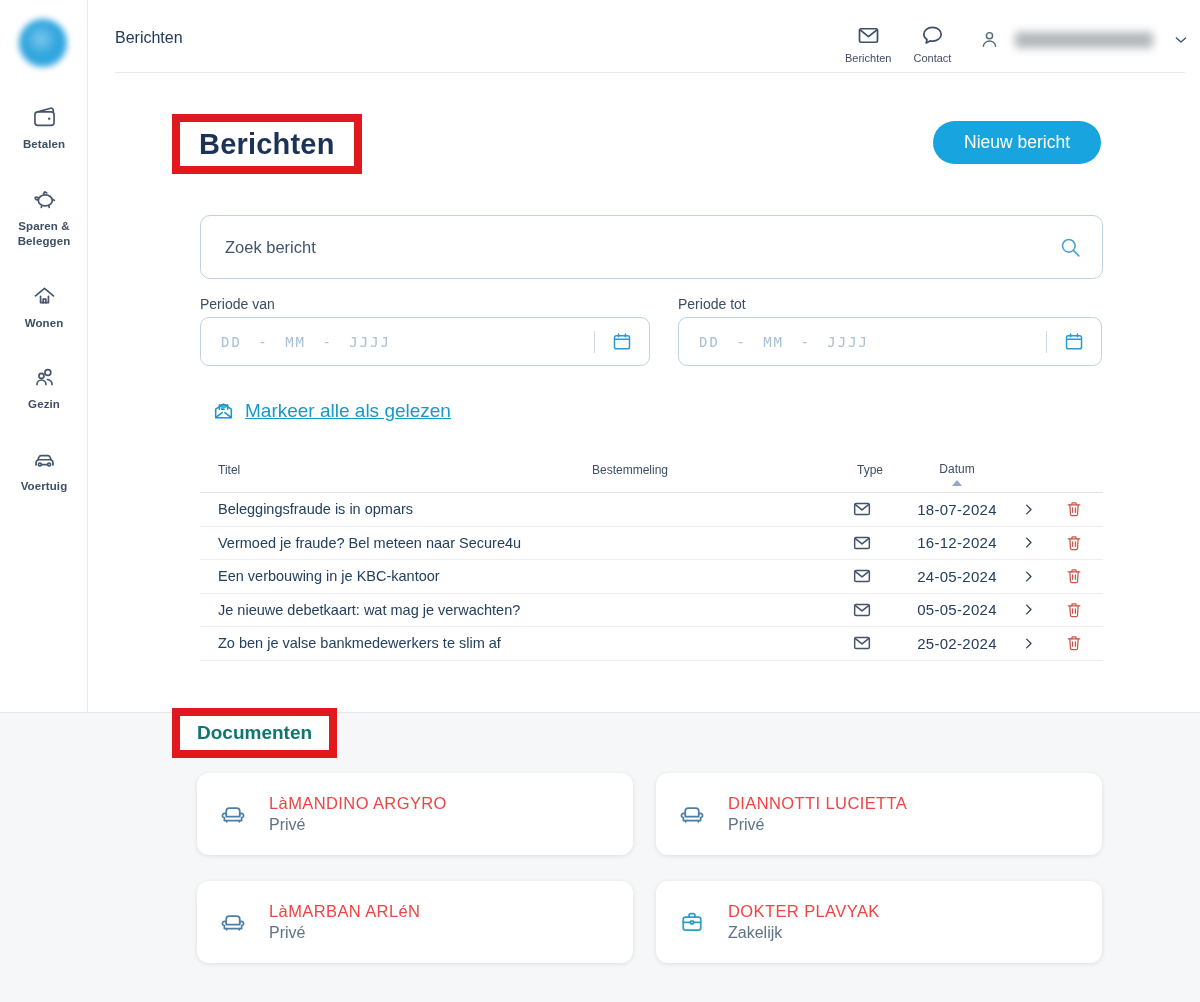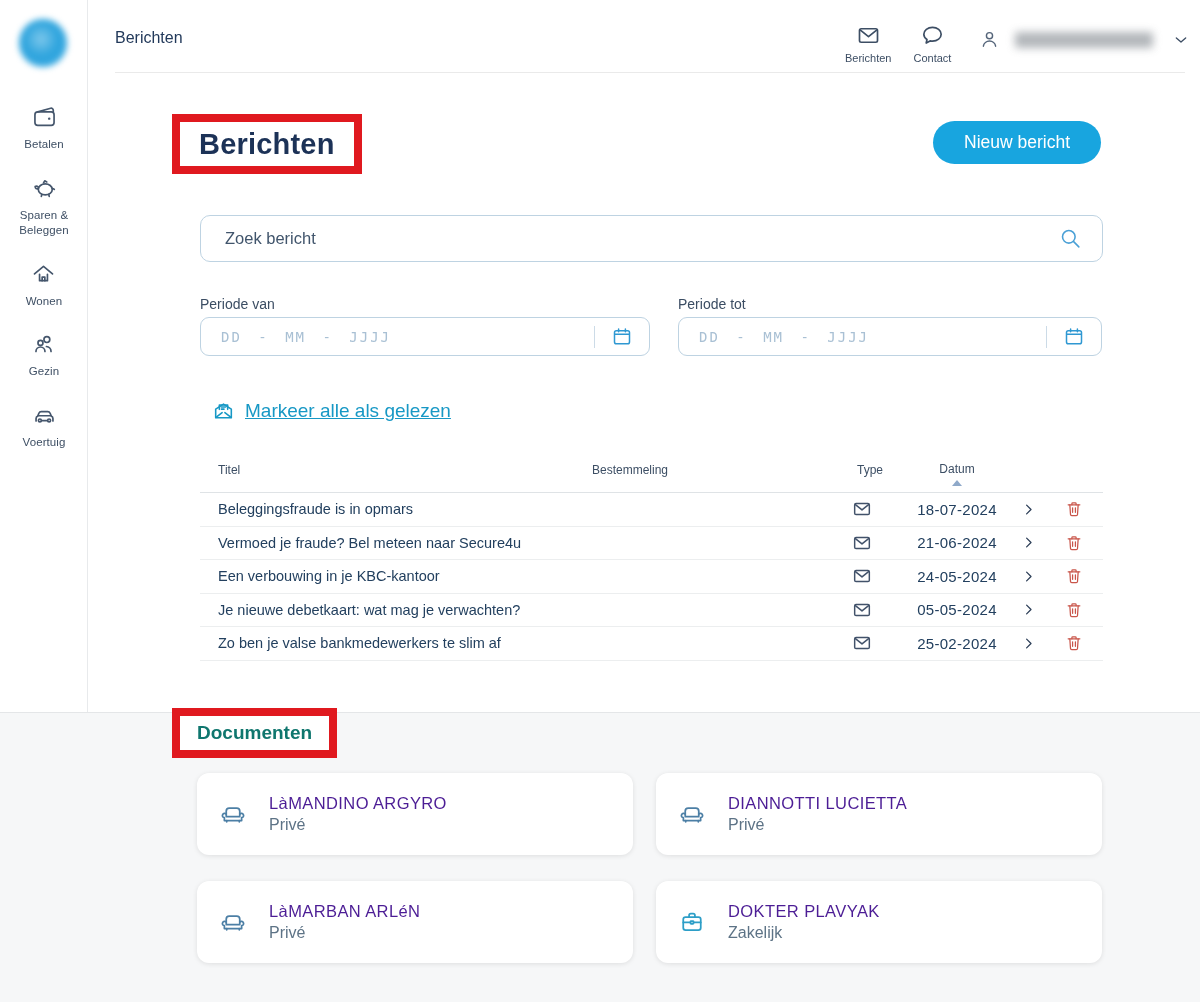--- a/index.html
+++ b/index.html
@@ -19,21 +19,21 @@
     background:#fff; border-right:1px solid #e8eaec; z-index:3;
   }
   .logo {
     position:absolute; left:19px; top:19px; width:48px; height:48px;
     border-radius:50%;
     background:radial-gradient(circle at 46% 42%, #7ec8ec 0%, #2ea4dd 45%, #35a7e0 70%, #8fd0ee 100%);
     filter:blur(3px);
   }
   .side-nav {
     position:absolute; left:0; top:104px; width:88px;
-    display:flex; flex-direction:column; align-items:center; gap:22px;
+    display:flex; flex-direction:column; align-items:center; gap:33px;font-weight:bold;
   }
   .side-item { display:flex; flex-direction:column; align-items:center; cursor:pointer; }
   .side-icon { color:#45566c; }
   .side-label {
     margin-top:6px; font-size:11.5px; color:#3e4f64; text-align:center;
     white-space:pre-line; line-height:1.35; letter-spacing:.1px;
   }
 
   
   .top-title { position:absolute; left:115px; top:29px; font-size:16px; color:#22395a; z-index:2; }
@@ -57,36 +57,36 @@
   .annot-doc { left:172px; top:708px; padding:5px 17px; }
   .annot-doc h2 { font-size:19px; font-weight:700; color:#0f766e; line-height:24px; }
 
   
   .new-msg-btn {
     position:absolute; left:933px; top:121px; height:43px; padding:0 31px;
     background:#18a5df; color:#fff; border:none; border-radius:22px;
     font-family:inherit; font-size:17.5px; cursor:pointer; z-index:2;
   }
   .search-box {
-    position:absolute; left:200px; top:215px; width:903px; height:47px;
+    position:absolute; left:200px; top:215px; width:903px; height:64px;
     border:1px solid #bed3e2; border-radius:10px; background:#fff;
     display:flex; align-items:center; z-index:2;
   }
   .search-input {
     flex:1; border:none; outline:none; background:transparent;
     font-family:inherit; font-size:16.5px; color:#41556c; padding:0 0 0 24px;
   }
   .search-input::placeholder { color:#41556c; opacity:1; }
   .search-icon { color:#4aa0d6; margin-right:18px; cursor:pointer; }
 
   .field-label { position:absolute; font-size:14px; color:#3b4d63; z-index:2; }
   .lbl-van { left:200px; top:296px; }
   .lbl-tot { left:678px; top:296px; }
   .date-field {
-    position:absolute; top:317px; height:39px;
+    position:absolute; top:317px; height:49px;
     border:1px solid #bed3e2; border-radius:9px; background:#fff;
     display:flex; align-items:center; z-index:2;
   }
   .df-van { left:200px; width:450px; }
   .df-tot { left:678px; width:424px; }
   .date-input {
     flex:1; border:none; outline:none; background:transparent;
     font-family:"DejaVu Sans Mono", monospace; font-size:14px;
     letter-spacing:2px; word-spacing:6px; color:#a9c0d4; padding-left:20px;
   }
@@ -130,21 +130,21 @@
     position:absolute; left:197px; top:60px;
     display:grid; grid-template-columns:436px 446px; column-gap:23px; row-gap:26px;
   }
   .doc-card {
     height:82px; background:#fff; border-radius:12px;
     box-shadow:0 1px 5px rgba(0,0,0,.10);
     display:flex; align-items:center; padding-left:22px; gap:22px; cursor:pointer;
   }
   .doc-icon-couch { color:#4c7fa5; }
   .doc-icon-case { color:#2d9ec7; }
-  .doc-title { font-size:16.5px; color:#4c1d95; letter-spacing:.4px; }
+  .doc-title { font-size:16.5px; color:#ef4444; letter-spacing:.4px; }
   .doc-sub { font-size:16px; color:#5d7386; margin-top:3px; }
 </style>
 </head>
 <body>
 
 <div class="sidebar">
   <div class="logo"></div>
   <nav class="side-nav">
     <div class="side-item">
       <span class="side-icon">
@@ -339,21 +339,21 @@
 
   <div class="tgrid trow">
     <div class="cell-title">Vermoed je fraude? Bel meteen naar Secure4u</div>
     <div class="cell-dest"><span class="blur-bar"></span></div>
     <div class="cell-type">
       <svg width="22" height="22" viewBox="0 0 24 24" fill="none" stroke="currentColor" stroke-width="1.6" stroke-linecap="round" stroke-linejoin="round">
           <rect x="4" y="6" width="16" height="12" rx="1.5"></rect>
           <path d="M4.8 7.2L12 13l7.2-5.8"></path>
         </svg>
     </div>
-    <div class="cell-date">21-06-2024</div>
+    <div class="cell-date">16-12-2024</div>
     <div class="cell-chev">
       <svg width="15" height="15" viewBox="0 0 24 24" fill="none" stroke="currentColor" stroke-width="2" stroke-linecap="round" stroke-linejoin="round">
           <path d="M9 5l7 7-7 7"></path>
         </svg>
     </div>
     <div class="cell-trash">
       <svg width="20" height="20" viewBox="0 0 24 24" fill="none" stroke="currentColor" stroke-width="1.5" stroke-linecap="round" stroke-linejoin="round">
           <path d="M5 7h14"></path>
           <path d="M9.5 7V5.5a1 1 0 0 1 1-1h3a1 1 0 0 1 1 1V7"></path>
           <path d="M7 7l.8 11.5a1.5 1.5 0 0 0 1.5 1.4h5.4a1.5 1.5 0 0 0 1.5-1.4L17 7"></path>

